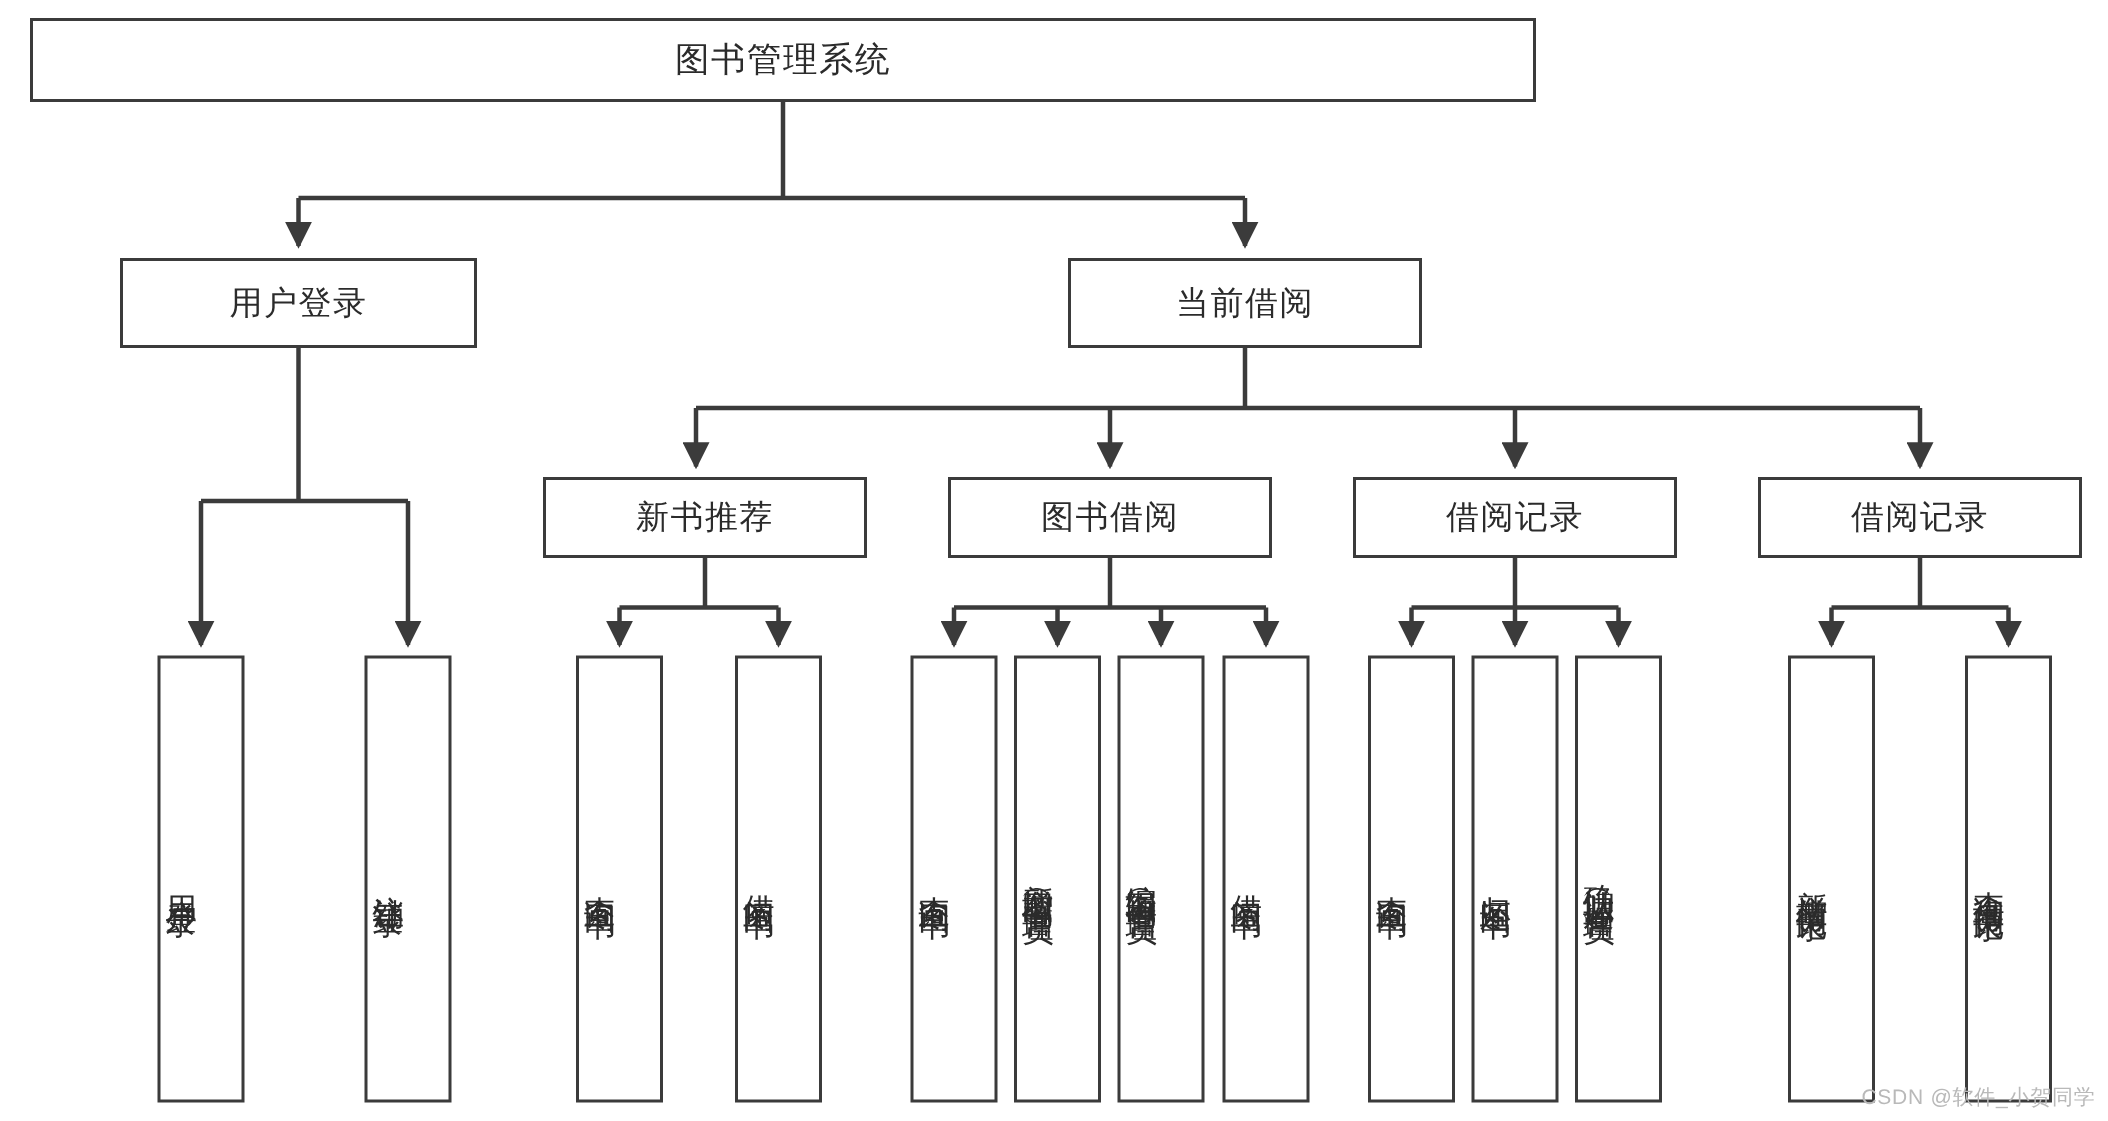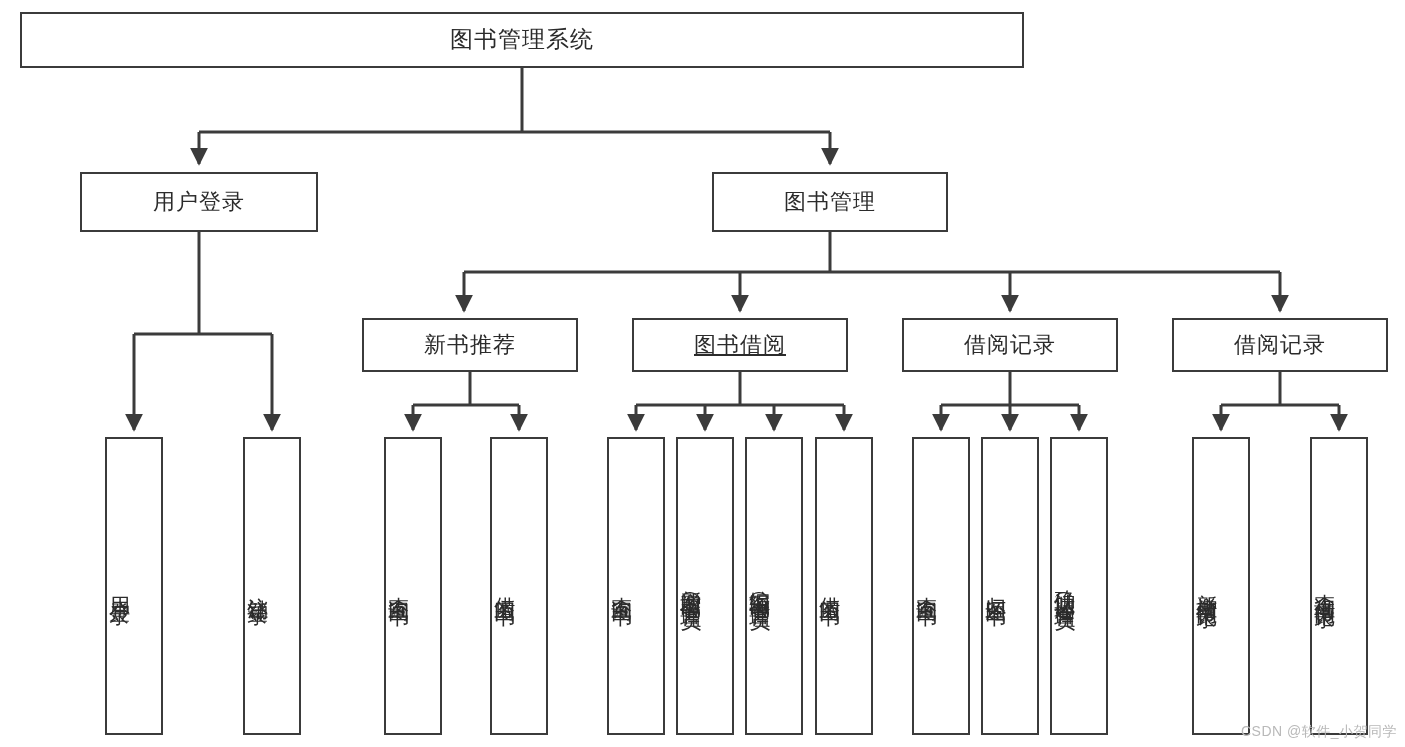--- a/index.html
+++ b/index.html
@@ -123,27 +123,27 @@
   </svg>
 
   <div class="node node-h root" style="left:20px; top:12px; width:1004px; height:56px;">
     <span>图书管理系统</span>
   </div>
 
   <div class="node node-h" style="left:80px; top:172px; width:238px; height:60px;">
     <span>用户登录</span>
   </div>
   <div class="node node-h" style="left:712px; top:172px; width:236px; height:60px;">
-    <span>图书管理</span>
+    <span>当前借阅</span>
   </div>
 
   <div class="node node-h" style="left:362px; top:318px; width:216px; height:54px;justify-content:center;">
     <span>新书推荐</span>
   </div>
-  <div class="node node-h" style="left:632px; top:318px; width:216px; height:54px;text-decoration:underline;">
+  <div class="node node-h" style="left:632px; top:318px; width:216px; height:54px;">
     <span>图书借阅</span>
   </div>
   <div class="node node-h" style="left:902px; top:318px; width:216px; height:54px;">
     <span>借阅记录</span>
   </div>
   <div class="node node-h" style="left:1172px; top:318px; width:216px; height:54px;">
     <span>借阅记录</span>
   </div>
 
   <div class="node leaf" style="left:105px; top:437px; width:58px; height:298px;">

